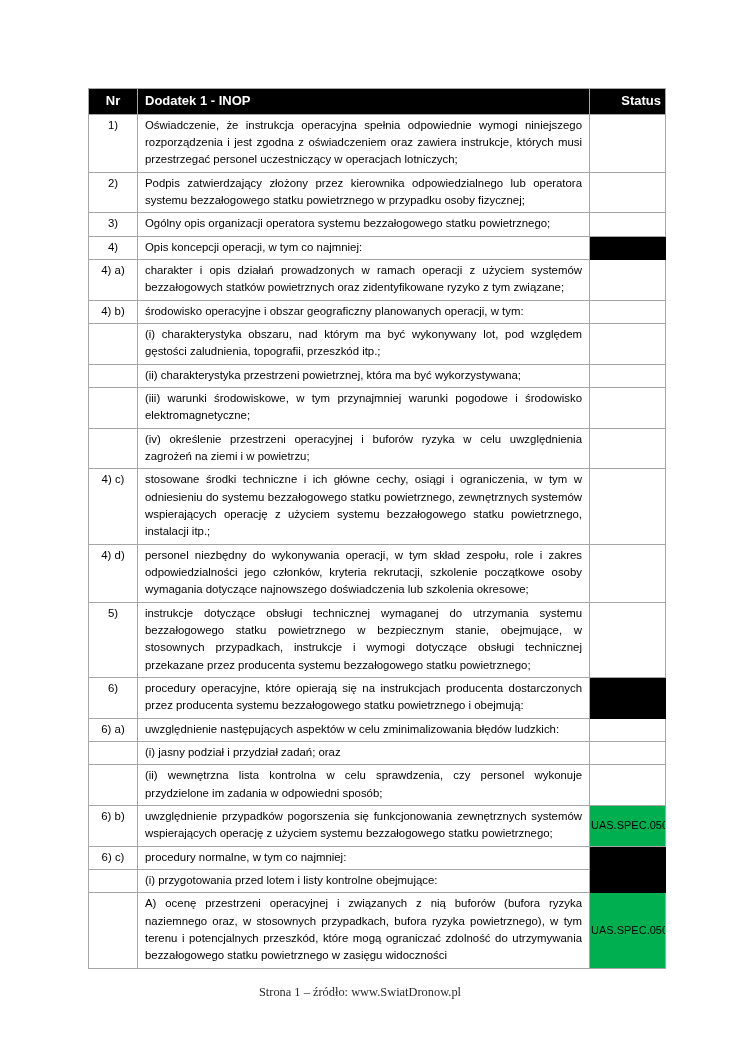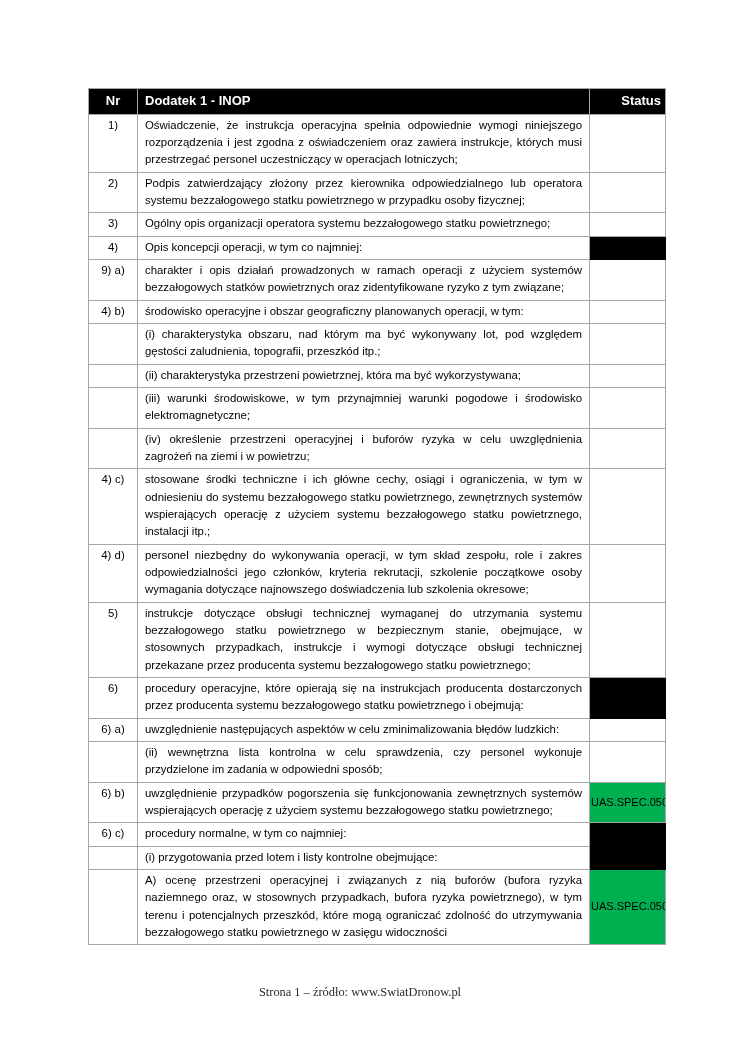--- a/index.html
+++ b/index.html
@@ -141,21 +141,21 @@
           <td class="c-nr">3)</td>
           <td class="c-desc nojust">Ogólny opis organizacji operatora systemu bezzałogowego statku powietrznego;</td>
           <td class="c-stat"></td>
         </tr>
         <tr>
           <td class="c-nr">4)</td>
           <td class="c-desc nojust">Opis koncepcji operacji, w tym co najmniej:</td>
           <td class="c-stat black"></td>
         </tr>
         <tr>
-          <td class="c-nr">9) a)</td>
+          <td class="c-nr">4) a)</td>
           <td class="c-desc">charakter i opis działań prowadzonych w ramach operacji z użyciem systemów bezzałogowych statków powietrznych oraz zidentyfikowane ryzyko z tym związane;</td>
           <td class="c-stat"></td>
         </tr>
         <tr>
           <td class="c-nr">4) b)</td>
           <td class="c-desc nojust">środowisko operacyjne i obszar geograficzny planowanych operacji, w tym:</td>
           <td class="c-stat"></td>
         </tr>
         <tr>
           <td class="c-nr"></td>
@@ -193,20 +193,25 @@
           <td class="c-stat"></td>
         </tr>
         <tr>
           <td class="c-nr">6)</td>
           <td class="c-desc">procedury operacyjne, które opierają się na instrukcjach producenta dostarczonych przez producenta systemu bezzałogowego statku powietrznego i obejmują:</td>
           <td class="c-stat black"></td>
         </tr>
         <tr>
           <td class="c-nr">6) a)</td>
           <td class="c-desc nojust">uwzględnienie następujących aspektów w celu zminimalizowania błędów ludzkich:</td>
+          <td class="c-stat"></td>
+        </tr>
+        <tr>
+          <td class="c-nr"></td>
+          <td class="c-desc nojust">(i) jasny podział i przydział zadań; oraz</td>
           <td class="c-stat"></td>
         </tr>
         <tr>
           <td class="c-nr"></td>
           <td class="c-desc">(ii) wewnętrzna lista kontrolna w celu sprawdzenia, czy personel wykonuje przydzielone im zadania w odpowiedni sposób;</td>
           <td class="c-stat"></td>
         </tr>
         <tr>
           <td class="c-nr">6) b)</td>
           <td class="c-desc">uwzględnienie przypadków pogorszenia się funkcjonowania zewnętrznych systemów wspierających operację z użyciem systemu bezzałogowego statku powietrznego;</td>

